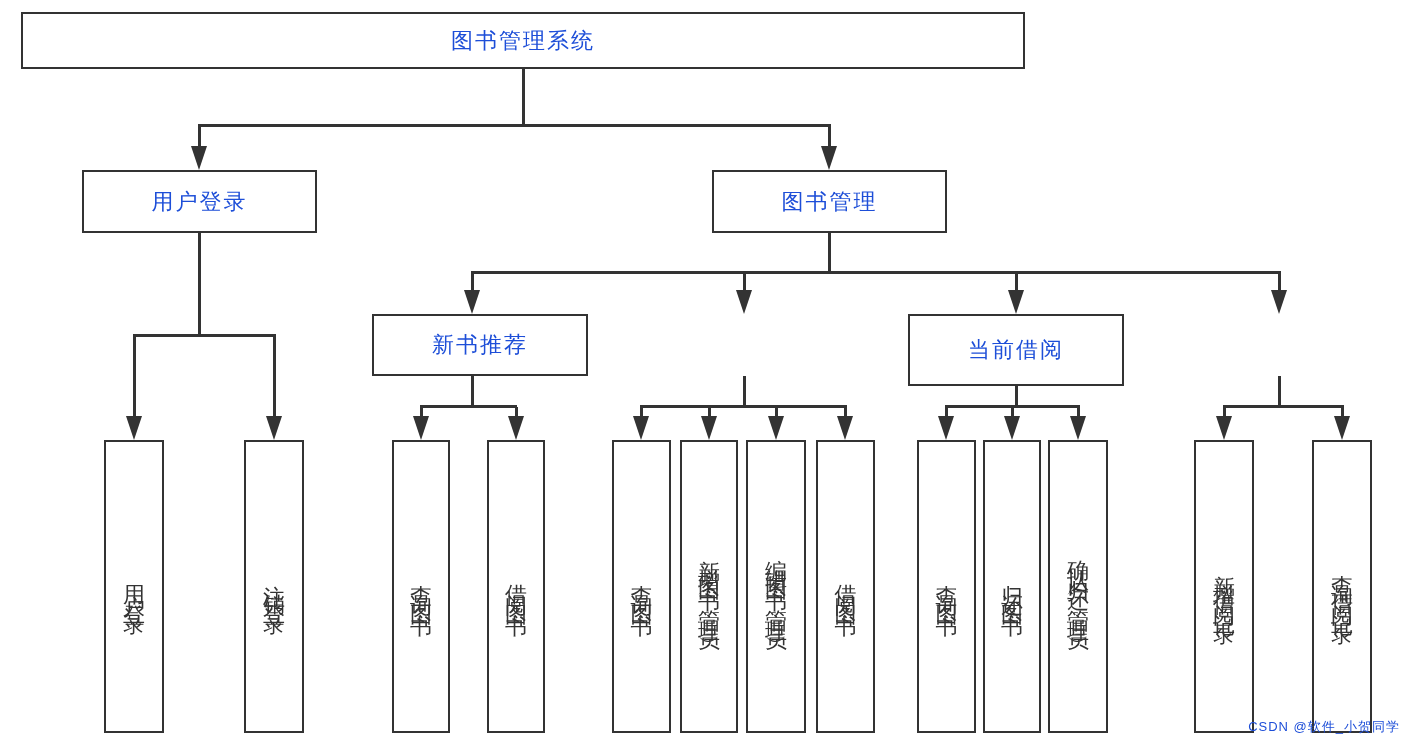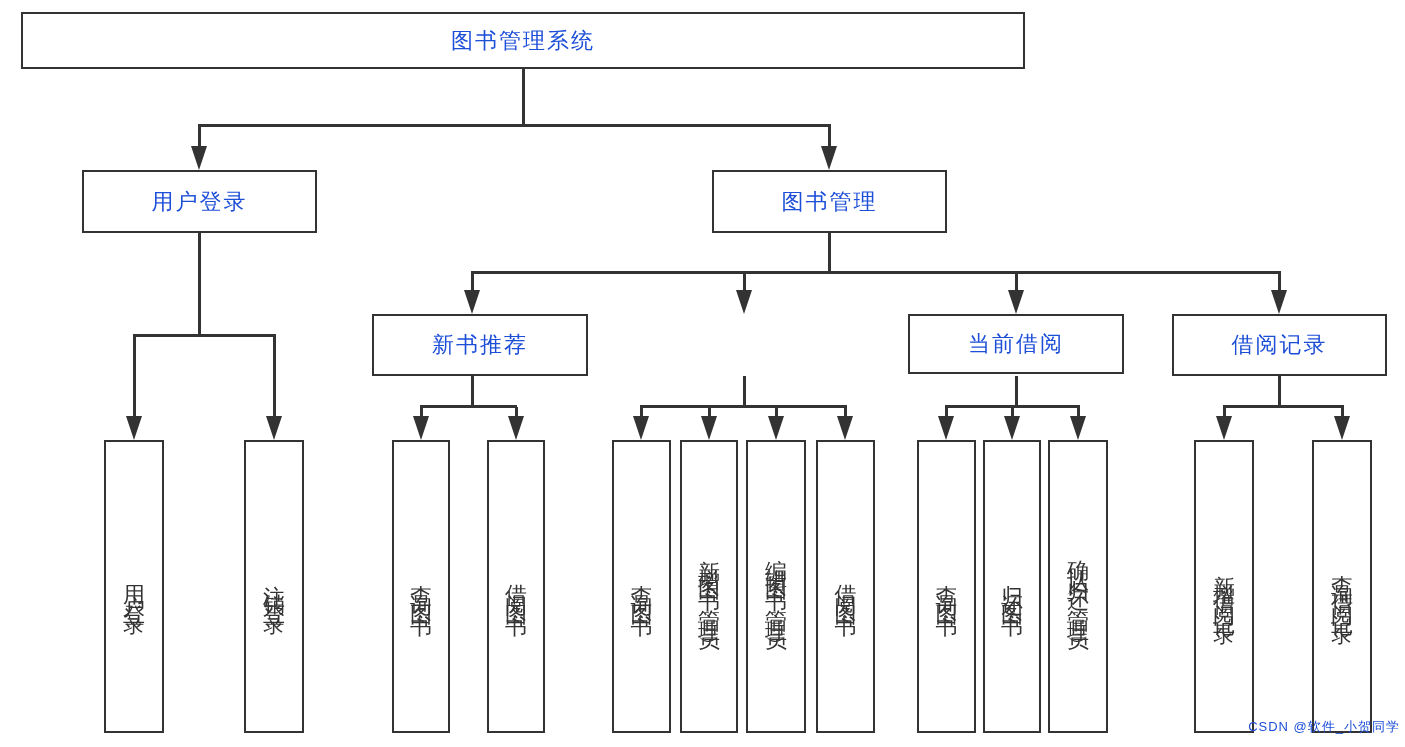--- a/index.html
+++ b/index.html
@@ -103,22 +103,21 @@
   <div class="ln" style="left:470.5px; top:273px; width:3px; height:20px;"></div>
   <div class="arr" style="left:464px; top:290px;"></div>
   <div class="ln" style="left:742.5px; top:273px; width:3px; height:20px;"></div>
   <div class="arr" style="left:736px; top:290px;"></div>
   <div class="ln" style="left:1014.5px; top:273px; width:3px; height:20px;"></div>
   <div class="arr" style="left:1008px; top:290px;"></div>
   <div class="ln" style="left:1277.5px; top:273px; width:3px; height:20px;"></div>
   <div class="arr" style="left:1271px; top:290px;"></div>
 
   <div class="hbox" style="left:364px; top:314px; width:216px; height:62px;margin-left:8px;">新书推荐</div>
-  <div class="hbox" style="left:908px; top:314px; width:216px; height:60px;">当前借阅</div>
-  <div class="hbox" style="left:1172px; top:314px; width:215px; height:62px;">借阅记录</div>
+  <div class="hbox" style="left:908px; top:314px; width:216px; height:72px;">当前借阅</div>
 
   <div class="ln" style="left:470.5px; top:376px; width:3px; height:31px;"></div>
   <div class="ln" style="left:419.5px; top:405px; width:97px; height:3px;"></div>
   <div class="ln" style="left:419.5px; top:407px; width:3px; height:10px;"></div>
   <div class="arr" style="left:413px; top:416px;"></div>
   <div class="ln" style="left:514.5px; top:407px; width:3px; height:10px;"></div>
   <div class="arr" style="left:508px; top:416px;"></div>
 
   <div class="ln" style="left:742.5px; top:376px; width:3px; height:31px;"></div>
   <div class="ln" style="left:639.5px; top:405px; width:207px; height:3px;"></div>

